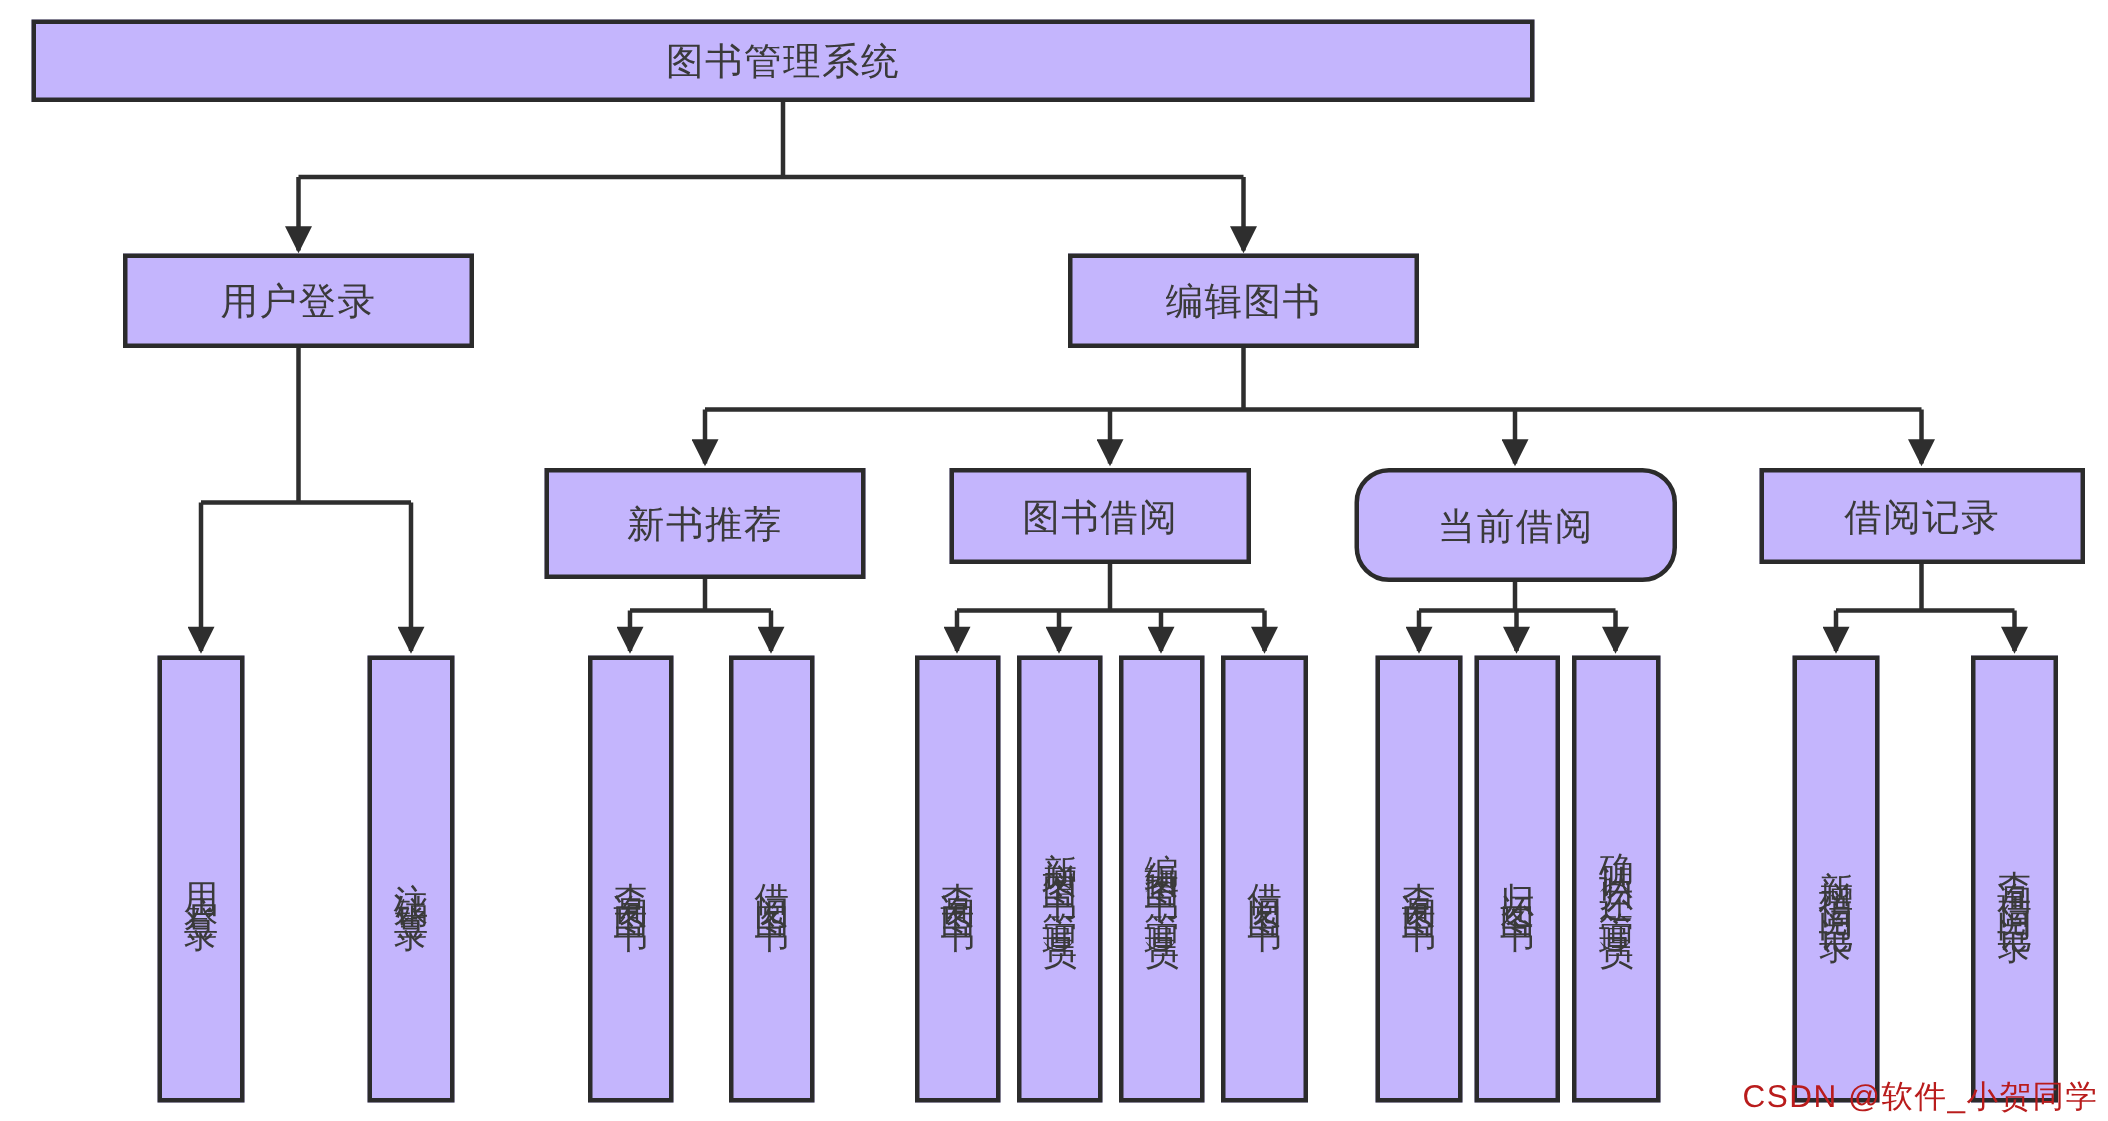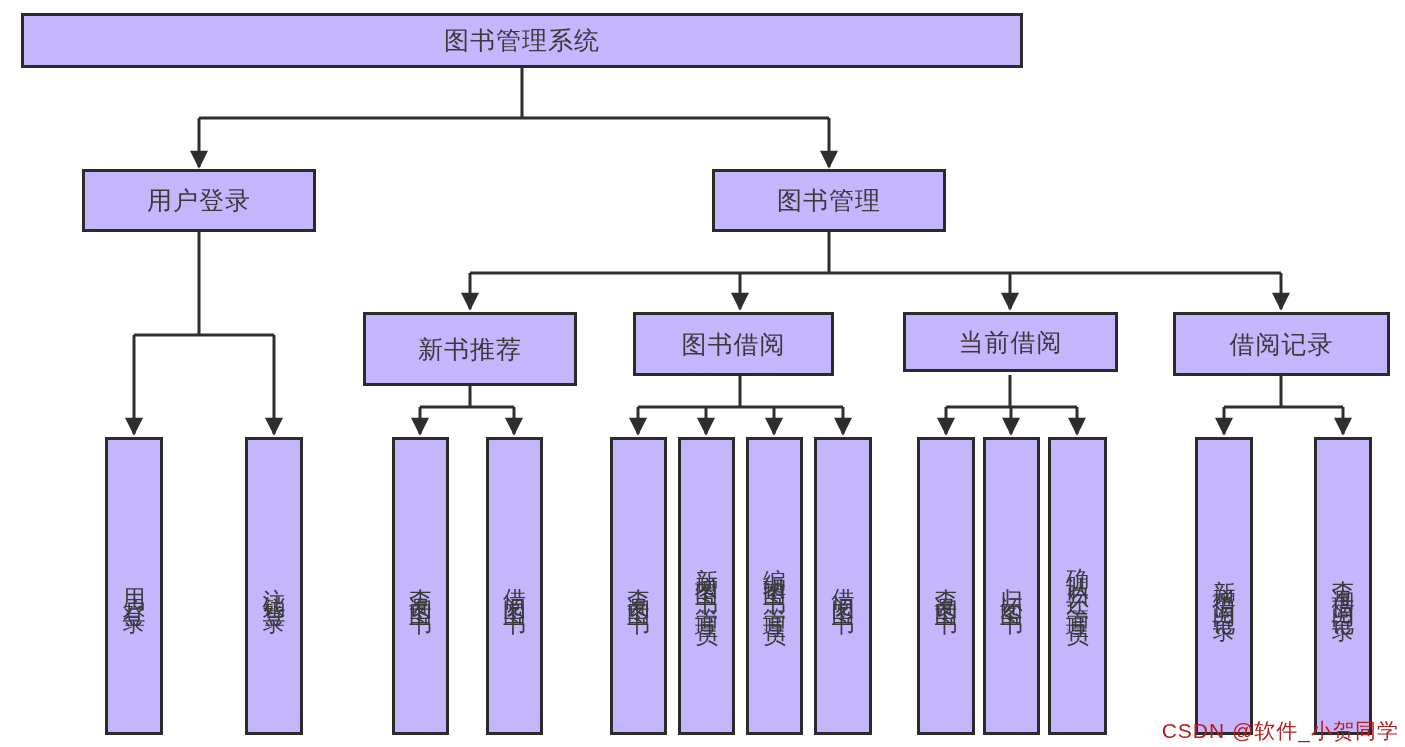--- a/index.html
+++ b/index.html
@@ -55,25 +55,25 @@
     <line class="arrow" x1="946" y1="407" x2="946" y2="434"></line>
     <line class="arrow" x1="1011" y1="407" x2="1011" y2="434"></line>
     <line class="arrow" x1="1077" y1="407" x2="1077" y2="434"></line>
     <line class="arrow" x1="1224" y1="407" x2="1224" y2="434"></line>
     <line class="arrow" x1="1343" y1="407" x2="1343" y2="434"></line>
   </svg>
 
   <div class="box hbox" style="left:21px;top:13px;width:1002px;height:55px;">图书管理系统</div>
 
   <div class="box hbox" style="left:82px;top:169px;width:234px;height:63px;">用户登录</div>
-  <div class="box hbox" style="left:712px;top:169px;width:234px;height:63px;">图书管理</div>
+  <div class="box hbox" style="left:712px;top:169px;width:234px;height:63px;">编辑图书</div>
 
   <div class="box hbox" style="left:363px;top:312px;width:214px;height:74px;">新书推荐</div>
   <div class="box hbox" style="left:633px;top:312px;width:201px;height:64px;">图书借阅</div>
-  <div class="box hbox" style="left:903px;top:312px;width:215px;height:60px;">当前借阅</div>
+  <div class="box hbox" style="left:903px;top:312px;width:215px;height:76px;border-radius:23px;">当前借阅</div>
   <div class="box hbox" style="left:1173px;top:312px;width:217px;height:64px;">借阅记录</div>
 
   <div class="box vbox" style="left:105px;top:437px;width:58px;height:298px;">用户登录</div>
   <div class="box vbox" style="left:245px;top:437px;width:58px;height:298px;">注销登录</div>
 
   <div class="box vbox" style="left:392px;top:437px;width:57px;height:298px;">查询图书</div>
   <div class="box vbox" style="left:486px;top:437px;width:57px;height:298px;">借阅图书</div>
 
   <div class="box vbox" style="left:610px;top:437px;width:57px;height:298px;">查询图书</div>
   <div class="box vbox" style="left:678px;top:437px;width:57px;height:298px;">新增图书（管理员）</div>

